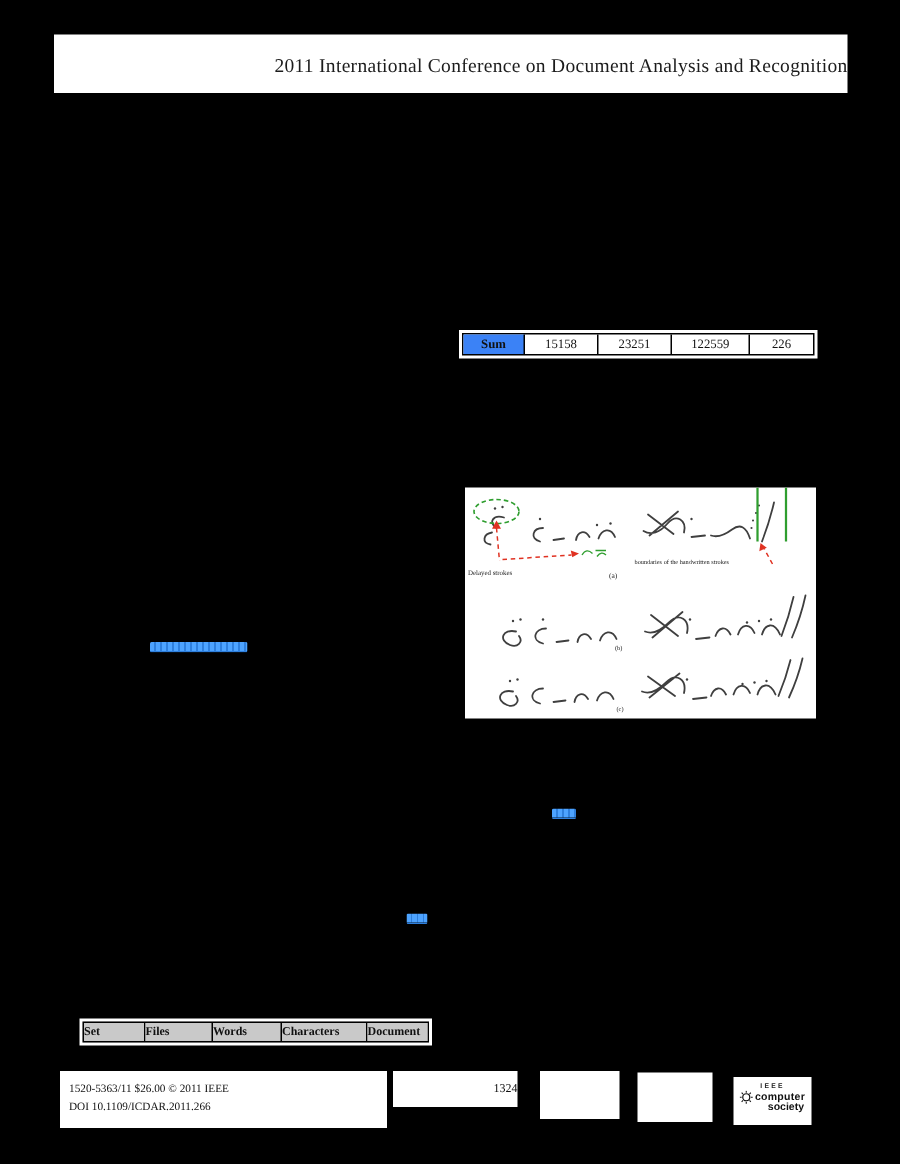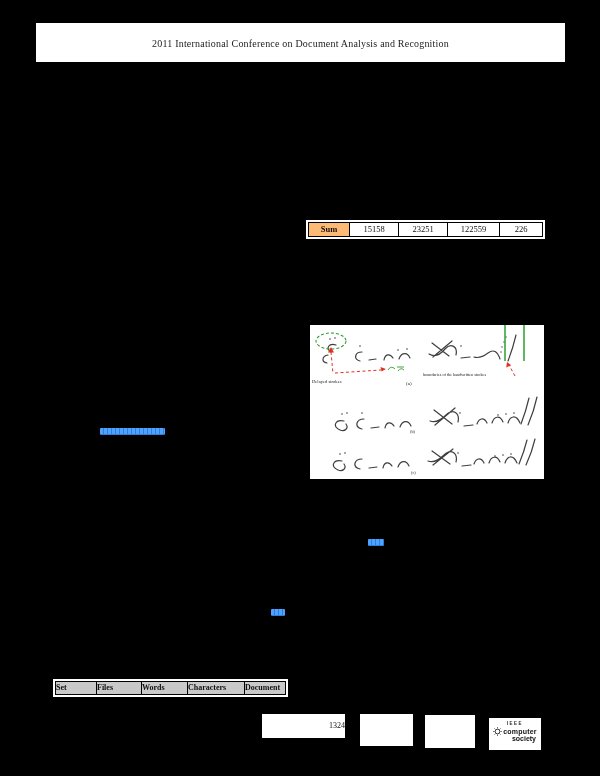--- a/index.html
+++ b/index.html
@@ -2,28 +2,28 @@
 <html><head>
 <meta charset="utf-8">
 <style>
   html,body{margin:0;padding:0;background:#000;}
   .canvas{position:relative;width:600px;height:776px;background:#000;overflow:hidden;
           font-family:"Liberation Serif","DejaVu Serif",serif;}
   .whitebox{position:absolute;background:#fff;}
   
   .header-strip{left:36px;top:23px;width:529px;height:39px;}
   .conf-title{position:absolute;left:0;top:0;width:100%;height:100%;line-height:42px;
-              text-align:center;font-size:10px;color:#1c1c1c;letter-spacing:.2px;}
+              text-align:right;font-size:13px;color:#1c1c1c;letter-spacing:.2px;}
   
   .sumtbl{position:absolute;left:308px;top:222px;display:flex;height:13px;
           border:1px solid #000;background:#fff;box-shadow:0 0 0 2px #fff;}
   .sumtbl .cell{border-right:1px solid #000;height:13px;line-height:13px;text-align:center;
           font-size:8.5px;color:#111;overflow:hidden;}
   .sumtbl .cell:last-child{border-right:none;}
-  .c-sum{width:40px;background:#fdba74;font-weight:bold;}
+  .c-sum{width:40px;background:#3b82f6;font-weight:bold;}
   .c1{width:48px;} .c2{width:48px;} .c3{width:51px;font-family:Liberation Serif, serif;} .c4{width:42px;}
   
   .figbox{left:310px;top:325px;width:234px;height:154px;}
   
   .hlink{position:absolute;border-radius:1px;filter:blur(.3px);
          background:repeating-linear-gradient(90deg,#4da3ff 0 3px,#2e7fdd 3px 4px);
          border-bottom:1px solid #2e7fdd;}
   .hl1{left:100px;top:428px;width:65px;height:6px;}
   .hl2{left:368px;top:539px;width:16px;height:6px;}
   .hl3{left:271px;top:609px;width:14px;height:6px;}
@@ -145,20 +145,24 @@
   <a class="hlink hl3"></a>
 
   <div class="settbl">
     <div class="cell s0">Set</div>
     <div class="cell s1">Files</div>
     <div class="cell s2">Words</div>
     <div class="cell s3">Characters</div>
     <div class="cell s4">Document</div>
   </div>
 
+  <div class="whitebox copybox">
+    <div class="line cl1">1520-5363/11 $26.00 © 2011 IEEE</div>
+    <div class="line cl2">DOI 10.1109/ICDAR.2011.266</div>
+  </div>
 
   <div class="whitebox pagebox">
     <div class="pagenum">1324</div>
   </div>
 
   <div class="whitebox blankA"></div>
   <div class="whitebox blankB"></div>
 
   <div class="whitebox logobox">
     <div class="ieee-line">IEEE</div>

